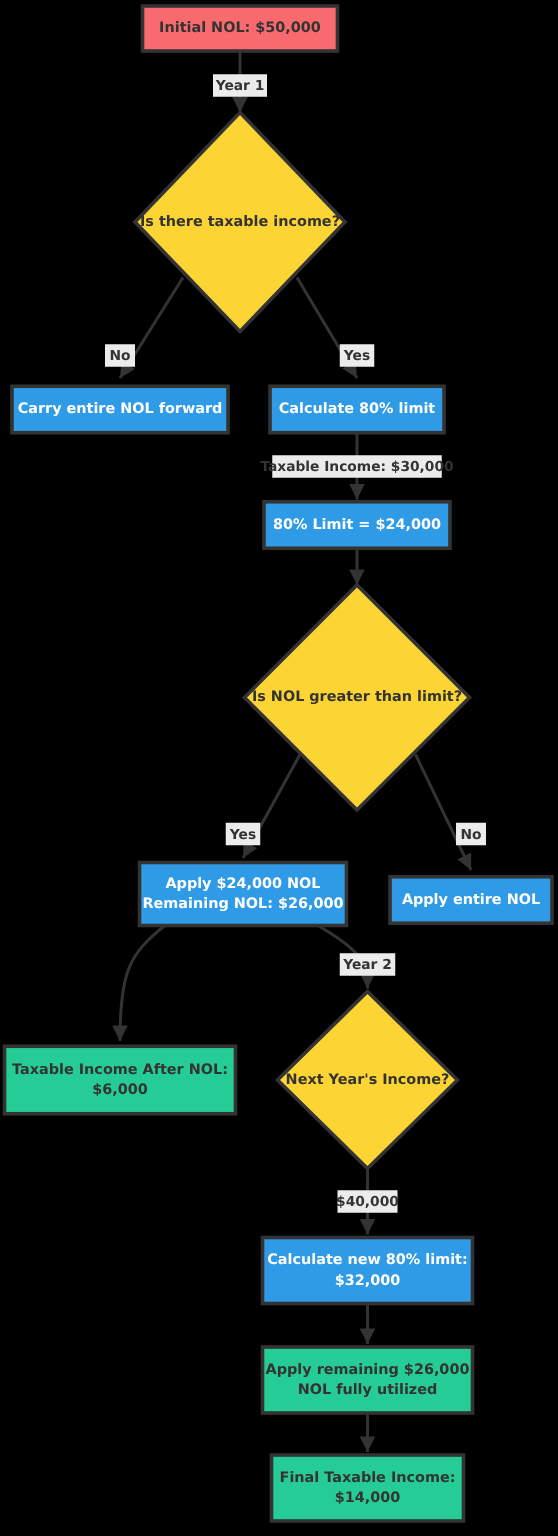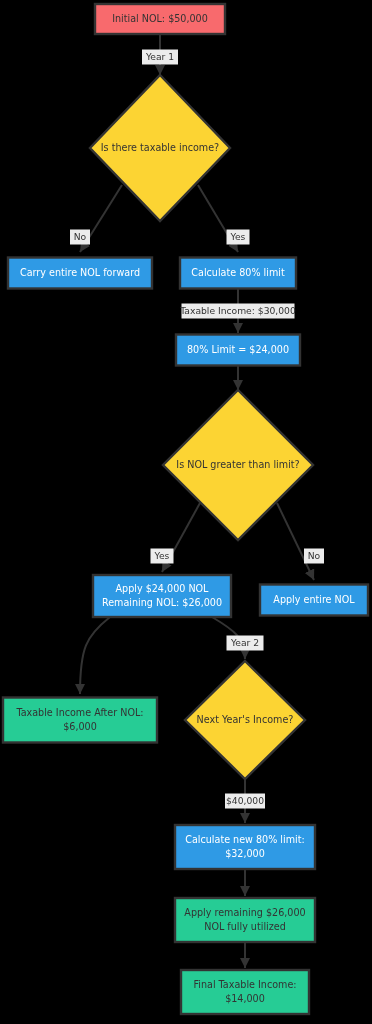--- a/index.html
+++ b/index.html
@@ -11,20 +11,21 @@
     width: 372px;
     height: 1024px;
     overflow: hidden;
     font-family: "DejaVu Sans", sans-serif;
   }
   #flowchart-root {
     position: relative;
     width: 372px;
     height: 1024px;
     background: #000000;
+    font-weight: bold;
   }
   svg#flow-svg {
     display: block;
     width: 372px;
     height: 1024px;
   }
   .node-shape {
     stroke: #333333;
     stroke-width: 2.4;
   }

